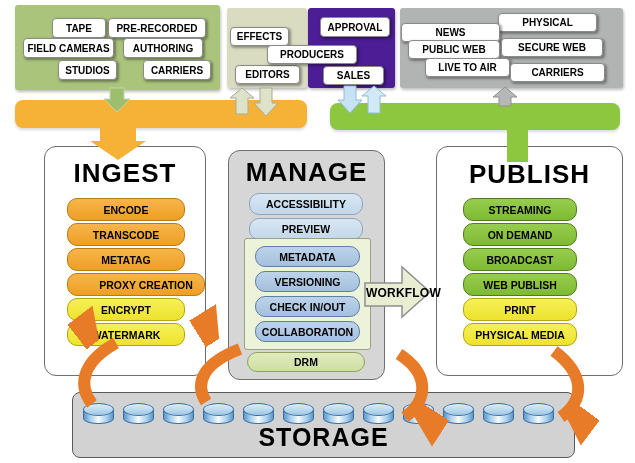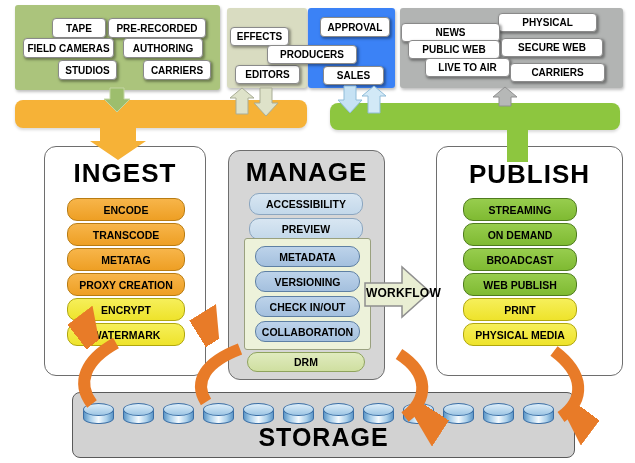--- a/index.html
+++ b/index.html
@@ -55,21 +55,21 @@
     <div class="tag" style="left:108px;top:33px;width:78px;height:18px;">AUTHORING</div>
     <div class="tag" style="left:43px;top:55px;width:57px;height:18px;">STUDIOS</div>
     <div class="tag" style="left:128px;top:55px;width:66px;height:18px;">CARRIERS</div>
   </div>
 
   <div class="srcbox" style="left:227px;top:8px;width:80px;height:80px;background:#d9dcc1;">
     <div class="tag" style="left:3px;top:19px;width:57px;height:17px;">EFFECTS</div>
     <div class="tag" style="left:8px;top:57px;width:63px;height:17px;">EDITORS</div>
   </div>
 
-  <div class="srcbox" style="left:308px;top:8px;width:87px;height:80px;background:#3b82f6;">
+  <div class="srcbox" style="left:308px;top:8px;width:87px;height:80px;background:#4c1d95;">
     <div class="tag" style="left:12px;top:9px;width:68px;height:18px;">APPROVAL</div>
     <div class="tag" style="left:15px;top:58px;width:59px;height:17px;">SALES</div>
   </div>
 
   <div class="tag" style="left:267px;top:45px;width:88px;height:17px;z-index:12;">PRODUCERS</div>
 
   <div class="srcbox" style="left:400px;top:8px;width:223px;height:80px;background:#b2b4b3;">
     <div class="tag" style="left:98px;top:5px;width:97px;height:17px;">PHYSICAL</div>
     <div class="tag" style="left:1px;top:15px;width:97px;height:17px;">NEWS</div>
     <div class="tag" style="left:8px;top:32px;width:90px;height:17px;">PUBLIC WEB</div>
@@ -79,21 +79,21 @@
   </div>
 
   <div class="bar" style="left:15px;top:100px;width:292px;height:28px;background:#f6b237;"></div>
   <div class="bar" style="left:330px;top:103px;width:290px;height:27px;background:#8dc63f;"></div>
 
   <div class="colbox" style="left:44px;top:146px;width:160px;height:228px;">
     <div class="coltitle" style="margin-top:13px;">INGEST</div>
     <div class="pill orange" style="left:22px;top:51px;width:116px;">ENCODE</div>
     <div class="pill orange" style="left:22px;top:76px;width:116px;">TRANSCODE</div>
     <div class="pill orange" style="left:22px;top:101px;width:116px;">METATAG</div>
-    <div class="pill orange" style="left:22px;top:126px;width:116px;">PROXY CREATION</div>
+    <div class="pill orange" style="left:22px;top:126px;width:116px;padding-left:20px;">PROXY CREATION</div>
     <div class="pill yellow" style="left:22px;top:151px;width:116px;">ENCRYPT</div>
     <div class="pill yellow" style="left:22px;top:176px;width:116px;">WATERMARK</div>
   </div>
 
   <div class="colbox" style="left:228px;top:150px;width:155px;height:228px;background:#d6d6d6;">
     <div class="coltitle" style="margin-top:8px;">MANAGE</div>
     <div class="pill blue-light" style="left:20px;top:42px;width:112px;height:20px;">ACCESSIBILITY</div>
     <div class="pill blue-light" style="left:20px;top:67px;width:112px;height:20px;">PREVIEW</div>
     <div class="innerbox" style="left:15px;top:87px;width:125px;height:110px;">
       <div class="pill blue-mid" style="left:10px;top:32px;width:103px;height:19px;">VERSIONING</div>

